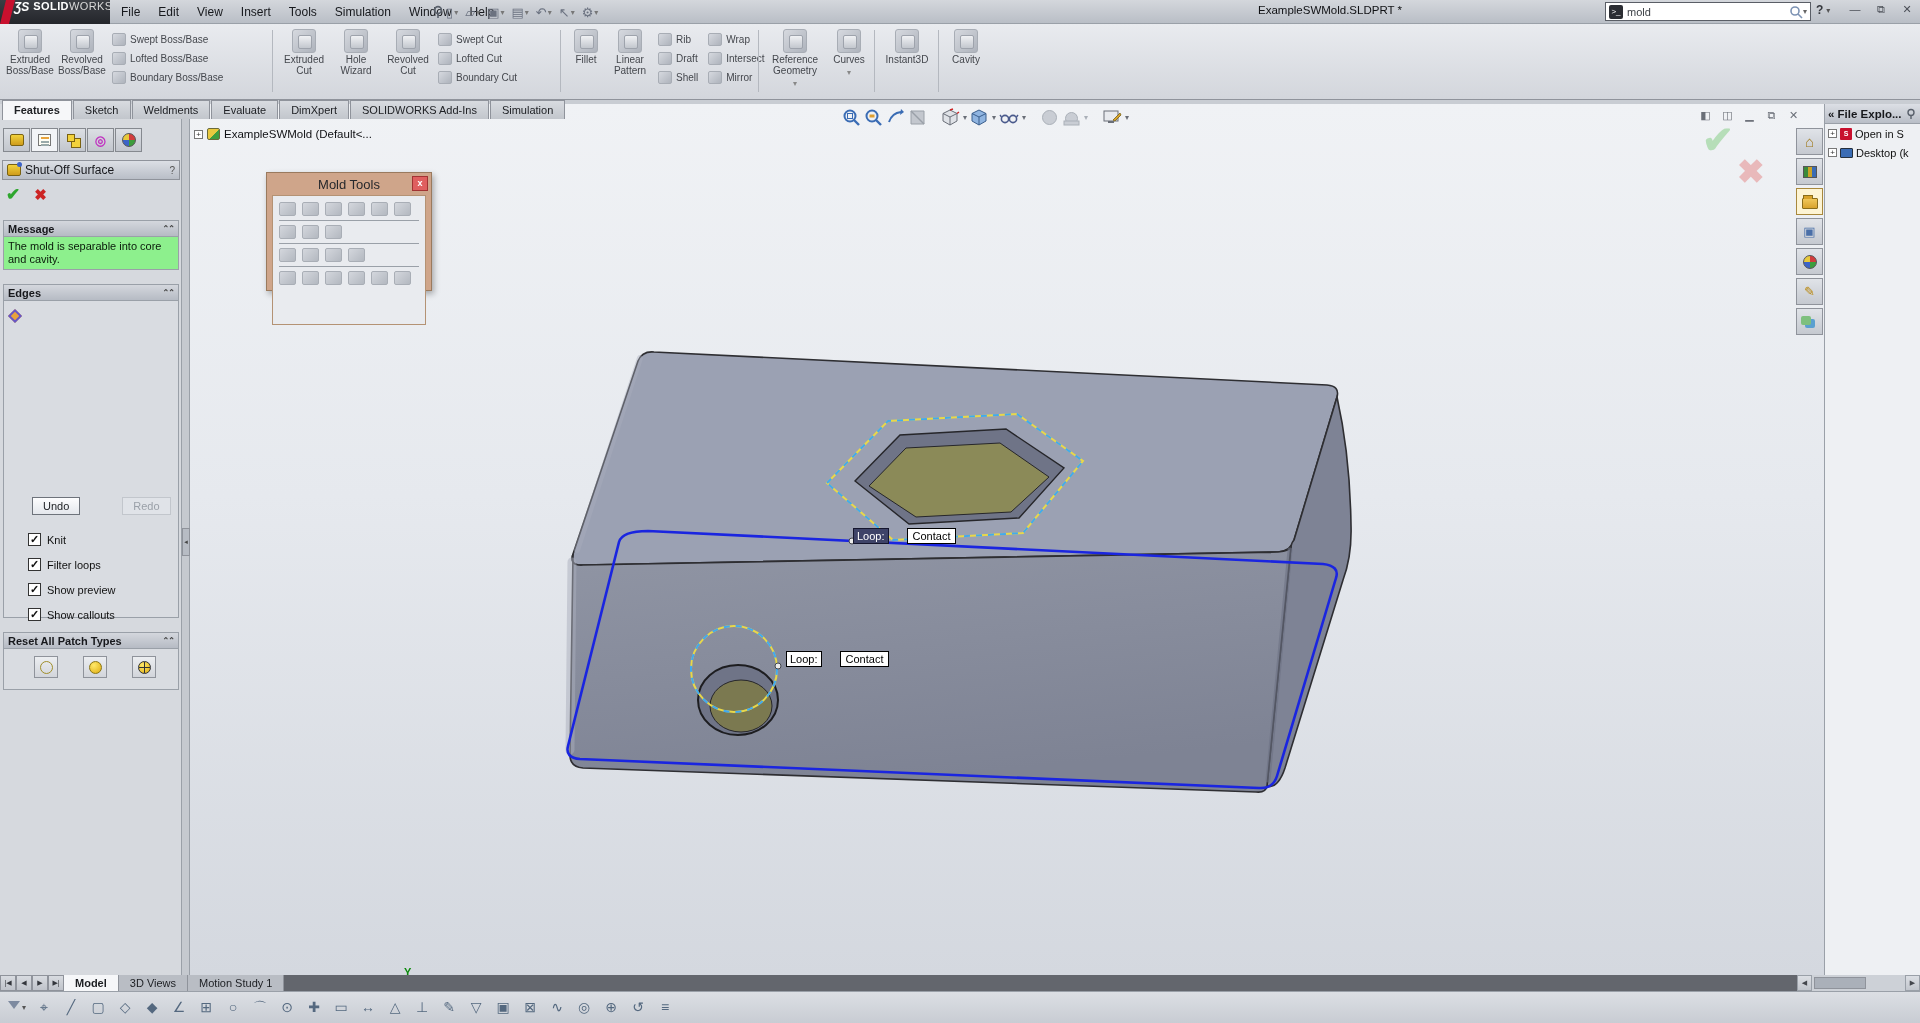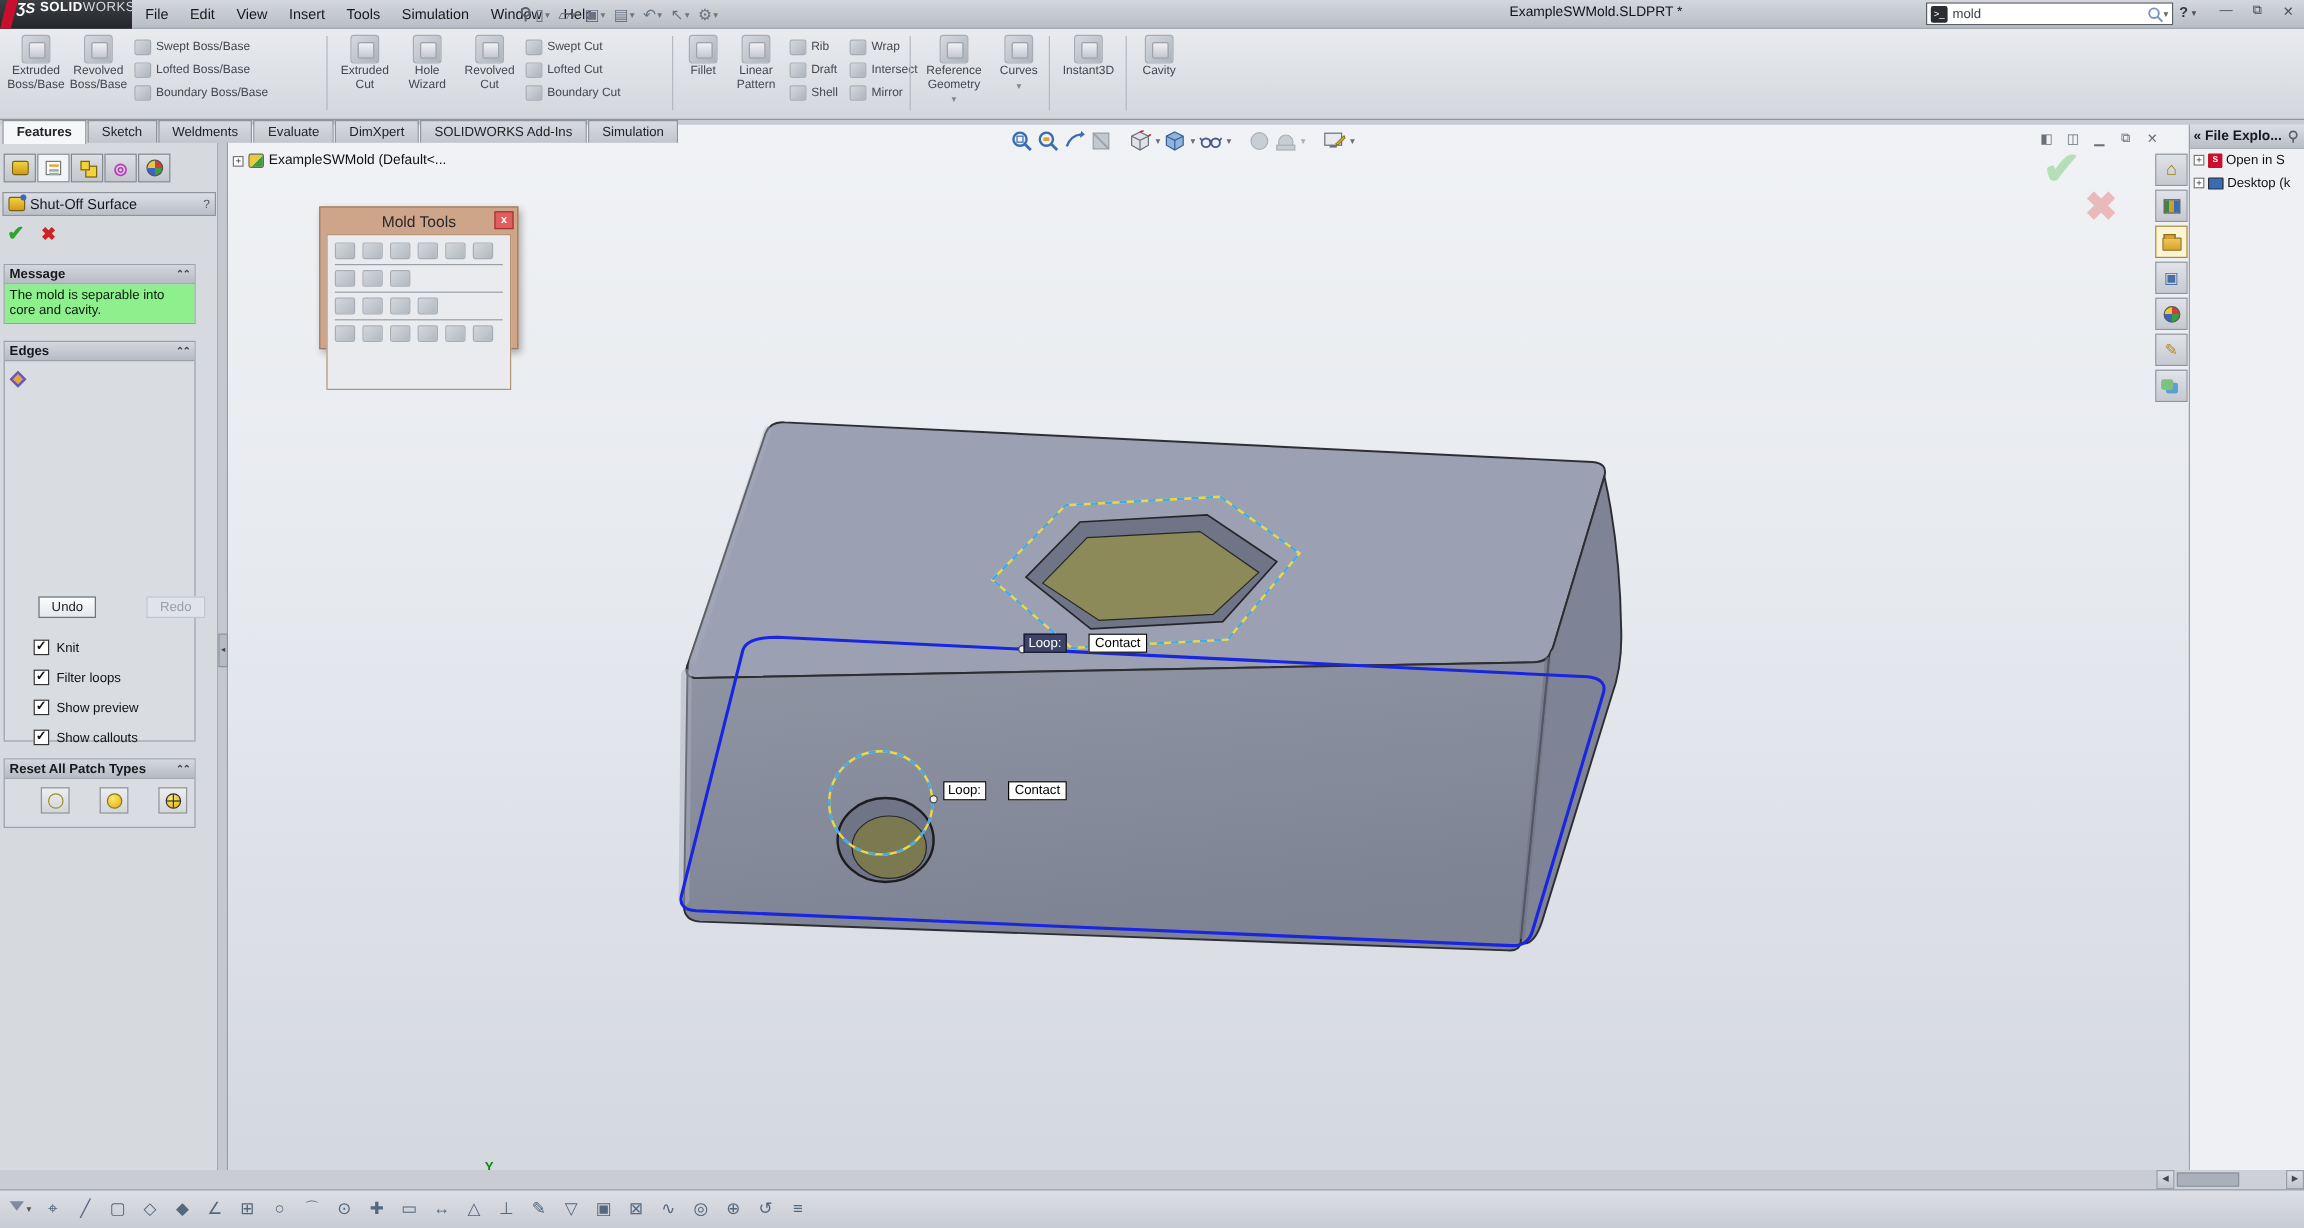--- a/index.html
+++ b/index.html
@@ -102,21 +102,21 @@
   .fi-dx{color:#c032c0;font-size:13px;font-weight:bold}
   .fi-ball{width:14px;height:14px;border-radius:50%;background:conic-gradient(#d23c3c 0 25%,#3c9d3c 25% 50%,#3c64c8 50% 75%,#e8c93c 75% 100%);border:1px solid #555}
   #pmheader{position:absolute;left:2px;top:56px;width:178px;height:20px;background:linear-gradient(#dcdfe5,#b9bec7);border:1px solid #8f939b;display:flex;align-items:center;padding:0 4px;gap:4px}
   #pmheader .t{font-weight:normal;font-size:12px;color:#17181c;flex:1}
   #pmheader .q{color:#555;font-size:10px}
   .pmico{width:14px;height:12px;background:linear-gradient(#f2d23c,#cf9c1c);border:1px solid #7a6212;border-radius:2px;position:relative}
   .pmico::after{content:"";position:absolute;right:-2px;top:-3px;width:5px;height:5px;background:#3c64c8;border-radius:50%}
   #okrow{position:absolute;left:6px;top:80px;display:flex;gap:14px;align-items:center}
   #okrow .ok{color:#2ea62e;font-size:17px;font-weight:bold}
   #okrow .no{color:#cc2424;font-size:15px;font-weight:bold}
-  .group{position:absolute;left:3px;width:160px;border:1px solid #9aa0a8;background:#d9dce1}
+  .group{position:absolute;left:3px;width:176px;border:1px solid #9aa0a8;background:#d9dce1}
   .ghead{height:16px;background:linear-gradient(#d4d7dd,#b6bbc4);border-bottom:1px solid #9aa0a8;display:flex;align-items:center;padding:0 4px;font-weight:bold;font-size:11px;color:#17181c}
   .ghead .chev{margin-left:auto;font-size:8px;color:#444;letter-spacing:-1px}
   #grp-msg{top:116px}
   #grp-msg .body{background:#8df08d;color:#0a1a0a;font-size:11px;padding:3px 4px;line-height:13px}
   #grp-edges{top:180px;height:334px}
   .edge-ic{position:absolute;left:6px;top:26px;width:10px;height:10px;background:#e8a33c;border:2px solid #6656c8;transform:rotate(45deg)}
   #edgelist{position:absolute;left:31px;top:21px;width:140px;height:185px;background:#dcedfb;border:2px solid #7db0d8;padding:2px 5px;overflow:hidden}
   .edge-item{font-size:11px;line-height:13px;color:#000}
   #undorow{position:absolute;left:28px;top:212px;display:flex;gap:42px}
   .pbtn{font-size:11px;padding:2px 10px;border:1px solid #6e737b;background:linear-gradient(#fdfdfe,#e4e7ec);color:#1c1e22}
@@ -674,20 +674,29 @@
           <span>Open in S</span>
         </div>
         <div class="ferow">
           <span class="plusbox">+</span>
           <span class="ic-desktop"></span>
           <span>Desktop (k</span>
         </div>
       </div>
   </div>
 
+  <div id="btabs" class="abs">
+      <span class="bnav">|◀</span>
+      <span class="bnav">◀</span>
+      <span class="bnav">▶</span>
+      <span class="bnav">▶|</span>
+      <span class="btab active">Model</span>
+      <span class="btab">3D Views</span>
+      <span class="btab">Motion Study 1</span>
+    </div>
 
   <div id="bscroll" class="abs">
     <span class="sb">◀</span>
     <span class="thumb"></span>
     <span class="track"></span>
     <span class="sb">▶</span>
   </div>
 
   <div id="btoolbar" class="abs">
     <span class="funnel">

